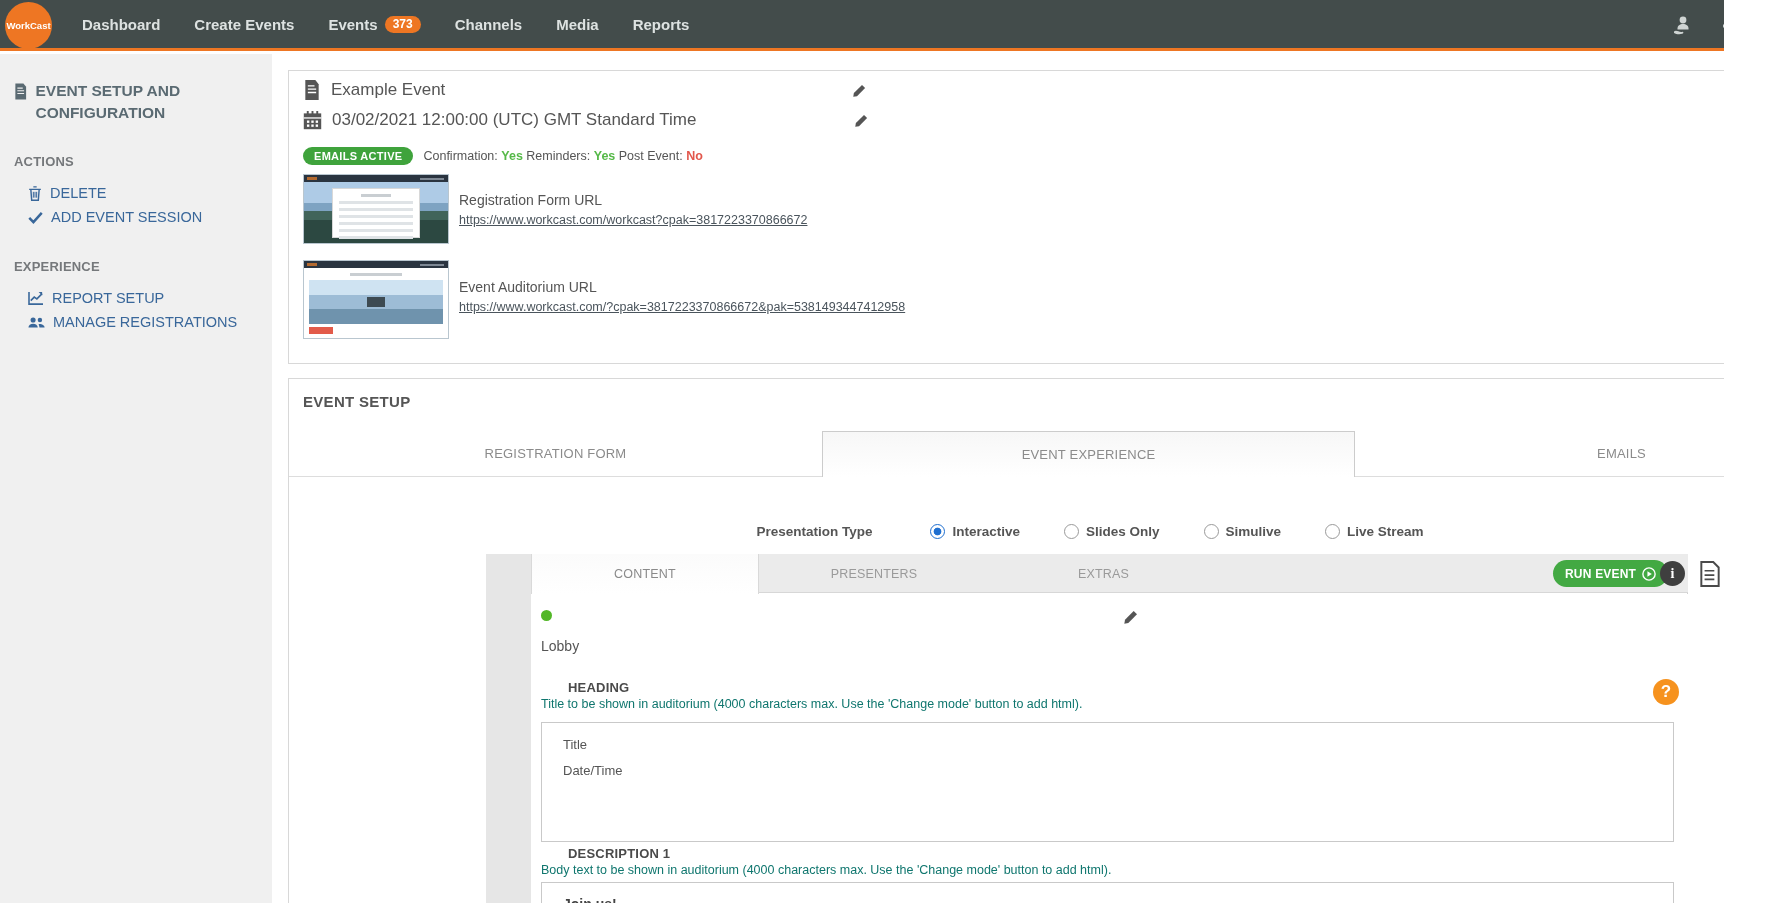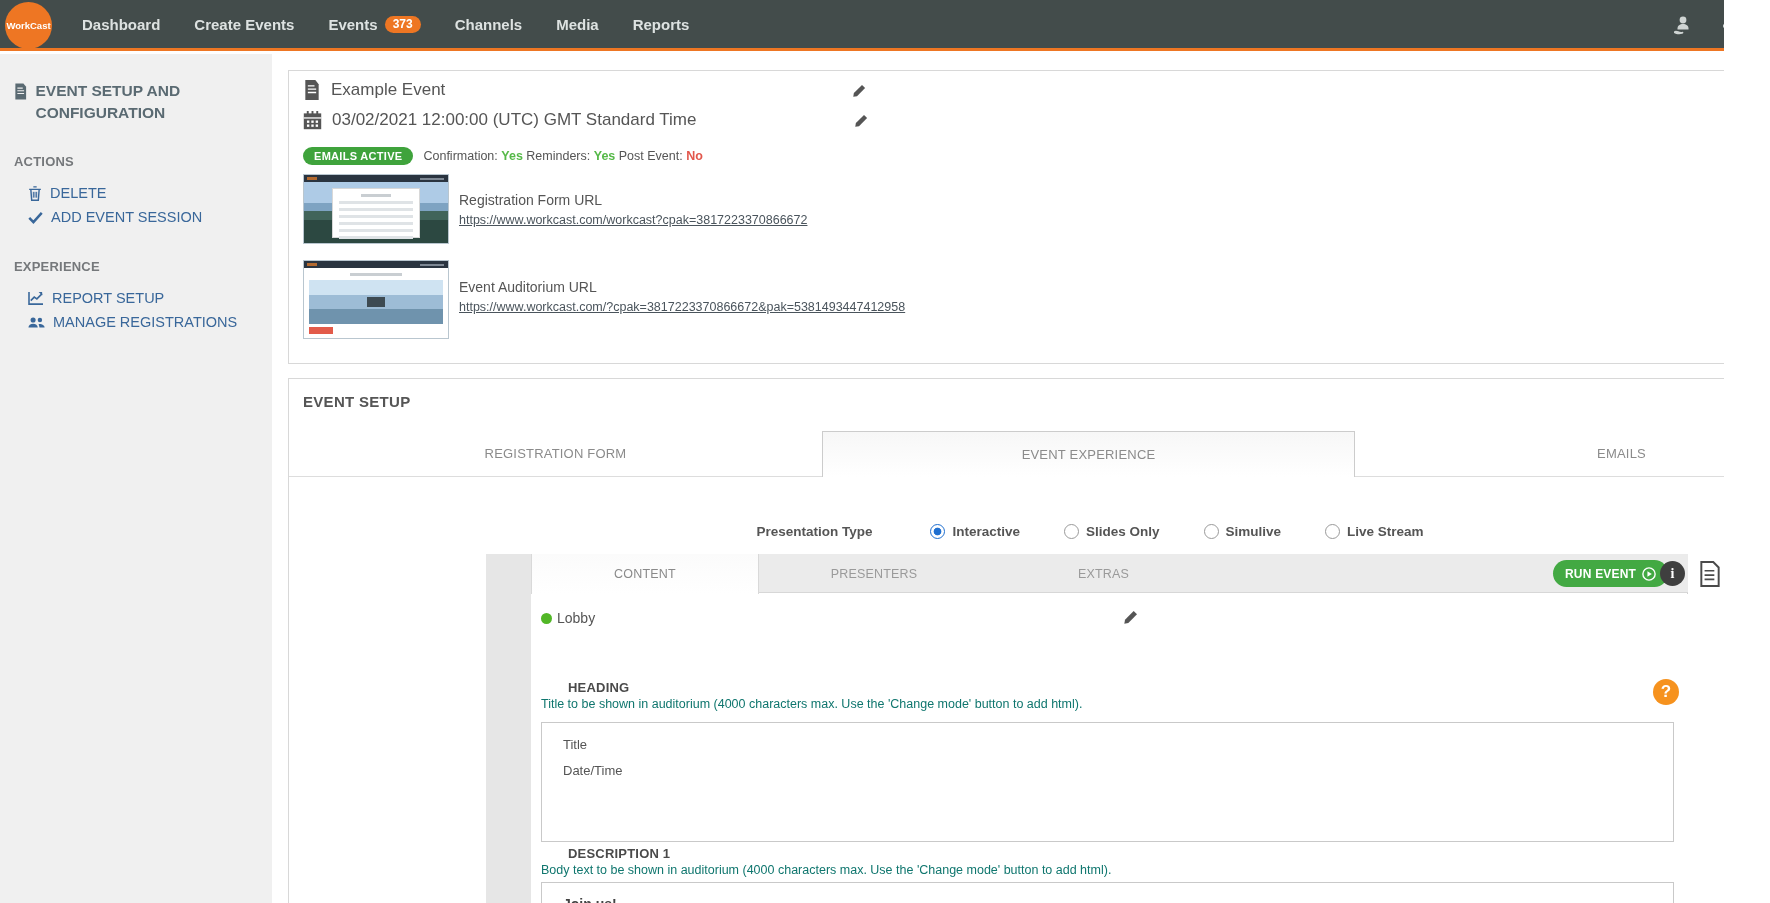--- a/index.html
+++ b/index.html
@@ -106,21 +106,21 @@
              border-radius:14px; color:#fff; font-weight:bold; font-size:12px; padding:0 12px;
              display:flex; align-items:center; gap:6px; cursor:pointer; letter-spacing:.2px; }
   .bar-icon { position:absolute; top:7px; cursor:pointer; }
   #info-icon { left:1129px; }
   #doc-bar-icon { left:1168px; }
   .info-circle { width:25px; height:25px; border-radius:50%; background:#3f3f3f; color:#fff;
                  display:flex; align-items:center; justify-content:center; font-size:14px;
                  font-weight:bold; font-family:"Liberation Serif", serif; }
 
   .inner-content { position:absolute; left:45px; top:40px; width:1157px; height:385px; background:#fff; }
-  .lobby-row { position:absolute; left:10px; top:16px; display:flex; align-items:center; gap:5px; }
+  .lobby-row { position:absolute; left:10px; top:16px; display:flex; gap:17px;flex-direction:column; }
   .lobby-dot { width:11px; height:11px; border-radius:50%; background:#52b727; }
   .lobby-label { font-size:14px; color:#555; }
   .field-label { position:absolute; left:10px; font-size:13px; font-weight:bold; color:#4a4a4a; letter-spacing:.2px;margin-left:27px; }
   .field-help { position:absolute; left:10px; font-size:12.5px; color:#0f766e; }
   .edit-box { position:absolute; left:10px; width:1133px; border:1px solid #c9c9c9; background:#fff;
               padding:9px 0 0 21px; font-size:13px; color:#555; cursor:text; }
   #heading-box { top:128px; height:120px; line-height:26px; }
   #desc-box { top:288px; height:112px; font-size:14px; font-weight:600; color:#434343; padding-top:13px; }
   .help-circle { position:absolute; left:1122px; top:85px; width:26px; height:26px; border-radius:50%;
                  background:#f6921e; color:#fff; font-size:17px; font-weight:bold; display:flex;

